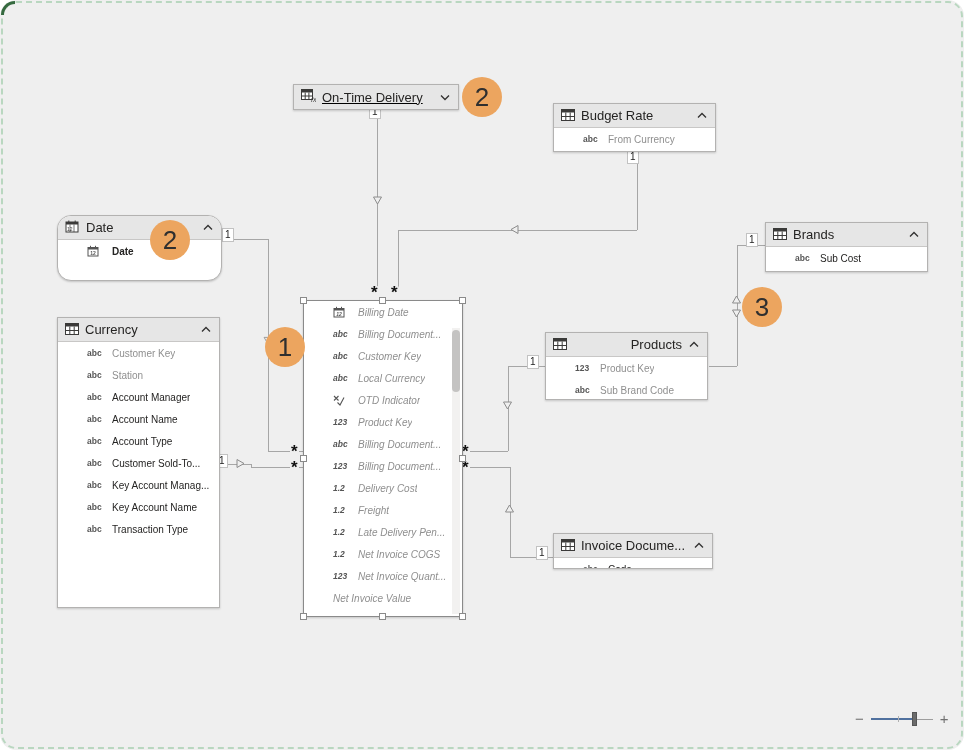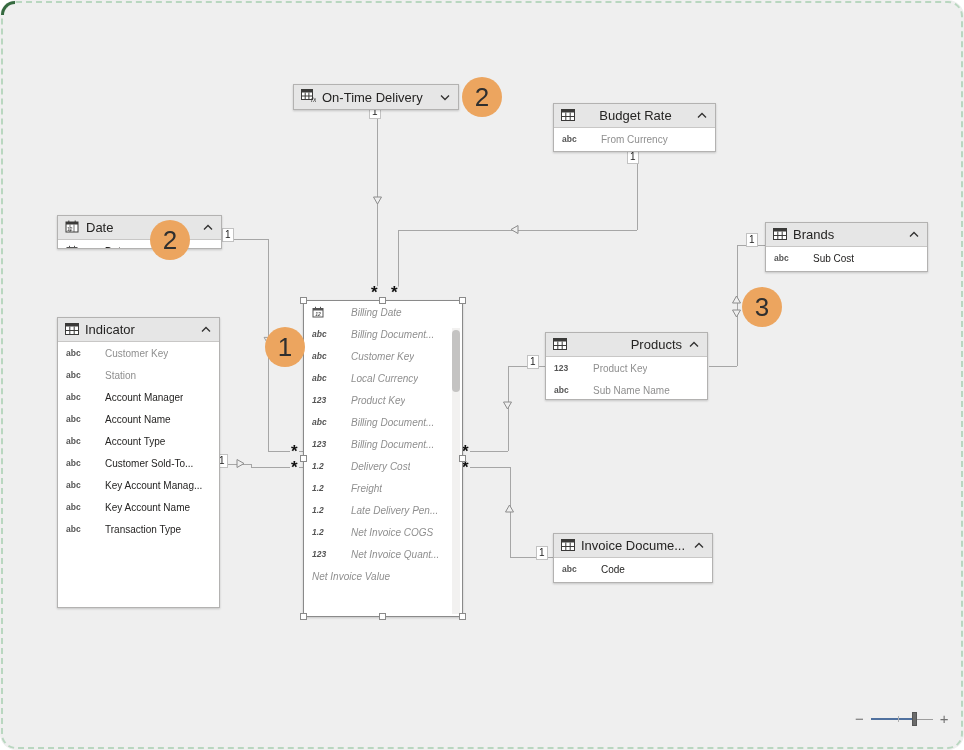--- a/index.html
+++ b/index.html
@@ -25,25 +25,25 @@
   
   .card-one { position:absolute; z-index:3; font-size:10px; line-height:12px; color:#222; background:#ffffff; border:1px solid #c2c2c2; padding:0 2px; }
   .card-many { position:absolute; z-index:3; font-size:17px; font-weight:bold; color:#111; background:#efefef; line-height:13px; height:13px; padding:0 1px; border-radius:2px; }
 
   
   .tcard { position:absolute; z-index:4; background:#ffffff; border:1px solid #b3b2b1; box-shadow:0 1px 2px rgba(0,0,0,0.18); overflow:hidden; }
   .tcard .thead { height:24px; background:#e6e6e6; border-bottom:1px solid #c8c7c6; display:flex; align-items:center; padding:0 7px; gap:6px; }
   .tcard.selected { border:1px solid #8a8a8a; }
   .tcard.selected .thead { background:#dcdcdc; }
   .tcard.collapsed { background:#e6e6e6; }
-  .tcard.collapsed .thead { border-bottom:none; }
+  .tcard.collapsed .thead { border-bottom:none;text-decoration:underline; }
   .ttitle { font-size:13px; color:#252423; flex:1; white-space:nowrap; overflow:hidden; }
   .chev { display:flex; align-items:center; }
   .fields { position:relative; }
-  .field { height:22px; display:flex; align-items:center; padding:0 8px; gap:19px; white-space:nowrap; overflow:hidden; }
+  .field { height:22px; display:flex; align-items:center; padding:0 8px; gap:5px; white-space:nowrap; overflow:hidden;margin-left:21px; }
   .field .flabel { font-size:10px; color:#252423; overflow:hidden; }
   .field.dim .flabel { color:#8f8f8f; }
   .field.bold .flabel { font-weight:bold; }
   .ficon { width:20px; flex:0 0 20px; display:flex; align-items:center; justify-content:flex-start; font-size:8.5px; font-weight:bold; color:#555; letter-spacing:0; }
 
   
   .handle { position:absolute; z-index:6; width:7px; height:7px; background:#ffffff; border:1px solid #8a8a8a; }
 
   
   .scroll-track { position:absolute; z-index:5; width:8px; background:#f2f1f0; }
@@ -152,21 +152,21 @@
             </svg></span>
         <span class="ttitle">On-Time Delivery</span>
         <span class="chev">
             <svg width="12" height="12" viewBox="0 0 12 12">
               <polyline points="2,4.5 6,8.5 10,4.5" fill="none" stroke="#323130" stroke-width="1.3"></polyline>
             </svg>
           </span>
       </div>
     </div>
 
-    <div class="tcard" style="left:553px;top:103px;width:163px;height:49px;text-align:center;">
+    <div class="tcard" style="left:553px;top:103px;width:163px;height:49px;">
       <div class="thead">
         <span><svg width="14" height="12" viewBox="0 0 14 12">
               <rect x="0.5" y="0.5" width="13" height="11" fill="#fff" stroke="#3b3a39"></rect>
               <rect x="0.5" y="0.5" width="13" height="3" fill="#3b3a39"></rect>
               <line x1="4.8" y1="3.5" x2="4.8" y2="11.5" stroke="#3b3a39"></line>
               <line x1="9.2" y1="3.5" x2="9.2" y2="11.5" stroke="#3b3a39"></line>
               <line x1="0.5" y1="7.5" x2="13.5" y2="7.5" stroke="#3b3a39"></line>
             </svg></span>
         <span class="ttitle">Budget Rate</span>
         <span class="chev">
@@ -176,21 +176,21 @@
           </span>
       </div>
       <div class="fields">
           <div class="field dim">
             <span class="ficon">abc</span>
             <span class="flabel">From Currency</span>
           </div>
         </div>
     </div>
 
-    <div class="tcard" style="left:57px;top:215px;width:165px;height:34px;">
+    <div class="tcard" style="left:57px;top:215px;width:165px;height:66px;border-radius:14px;">
       <div class="thead">
         <span><svg width="15" height="13" viewBox="0 0 15 13">
               <rect x="1" y="2" width="12" height="10" fill="#fff" stroke="#3b3a39"></rect>
               <rect x="1" y="2" width="12" height="2.5" fill="#3b3a39"></rect>
               <line x1="3.8" y1="0.5" x2="3.8" y2="3" stroke="#3b3a39"></line>
               <line x1="10.2" y1="0.5" x2="10.2" y2="3" stroke="#3b3a39"></line>
               <line x1="5" y1="4.5" x2="5" y2="12" stroke="#3b3a39" stroke-width="0.7"></line>
               <line x1="9" y1="4.5" x2="9" y2="12" stroke="#3b3a39" stroke-width="0.7"></line>
               <text x="2" y="11" font-size="5" fill="#3b3a39">12</text>
             </svg></span>
@@ -219,21 +219,21 @@
 
     <div class="tcard" style="left:57px;top:317px;width:163px;height:291px;">
       <div class="thead">
         <span><svg width="14" height="12" viewBox="0 0 14 12">
               <rect x="0.5" y="0.5" width="13" height="11" fill="#fff" stroke="#3b3a39"></rect>
               <rect x="0.5" y="0.5" width="13" height="3" fill="#3b3a39"></rect>
               <line x1="4.8" y1="3.5" x2="4.8" y2="11.5" stroke="#3b3a39"></line>
               <line x1="9.2" y1="3.5" x2="9.2" y2="11.5" stroke="#3b3a39"></line>
               <line x1="0.5" y1="7.5" x2="13.5" y2="7.5" stroke="#3b3a39"></line>
             </svg></span>
-        <span class="ttitle">Indicator</span>
+        <span class="ttitle">Currency</span>
         <span class="chev">
             <svg width="12" height="12" viewBox="0 0 12 12">
               <polyline points="2,7.5 6,3.5 10,7.5" fill="none" stroke="#323130" stroke-width="1.3"></polyline>
             </svg>
           </span>
       </div>
       <div class="fields">
           <div class="field dim">
             <span class="ficon">abc</span>
             <span class="flabel">Customer Key</span>
@@ -293,20 +293,29 @@
           </div>
           <div class="field dim">
             <span class="ficon">abc</span>
             <span class="flabel">Customer Key</span>
           </div>
           <div class="field dim">
             <span class="ficon">abc</span>
             <span class="flabel">Local Currency</span>
           </div>
           <div class="field dim">
+            <span class="ficon">
+              <svg width="12" height="12" viewBox="0 0 12 12">
+                <path d="M1 2 L5.5 6.5 M5.5 2 L1 6.5" stroke="#555" stroke-width="1.1" fill="none"></path>
+                <path d="M4.5 8.5 L7 11 L11 3.5" stroke="#555" stroke-width="1.1" fill="none"></path>
+              </svg>
+            </span>
+            <span class="flabel">OTD Indicator</span>
+          </div>
+          <div class="field dim">
             <span class="ficon">123</span>
             <span class="flabel">Product Key</span>
           </div>
           <div class="field dim">
             <span class="ficon">abc</span>
             <span class="flabel">Billing Document...</span>
           </div>
           <div class="field dim">
             <span class="ficon">123</span>
             <span class="flabel">Billing Document...</span>
@@ -365,21 +374,21 @@
             </svg>
           </span>
       </div>
       <div class="fields">
           <div class="field dim">
             <span class="ficon">123</span>
             <span class="flabel">Product Key</span>
           </div>
           <div class="field dim">
             <span class="ficon">abc</span>
-            <span class="flabel">Sub Name Name</span>
+            <span class="flabel">Sub Brand Code</span>
           </div>
         </div>
     </div>
 
     <div class="tcard" style="left:765px;top:222px;width:163px;height:50px;">
       <div class="thead">
         <span><svg width="14" height="12" viewBox="0 0 14 12">
               <rect x="0.5" y="0.5" width="13" height="11" fill="#fff" stroke="#3b3a39"></rect>
               <rect x="0.5" y="0.5" width="13" height="3" fill="#3b3a39"></rect>
               <line x1="4.8" y1="3.5" x2="4.8" y2="11.5" stroke="#3b3a39"></line>
@@ -394,21 +403,21 @@
           </span>
       </div>
       <div class="fields">
           <div class="field">
             <span class="ficon">abc</span>
             <span class="flabel">Sub Cost</span>
           </div>
         </div>
     </div>
 
-    <div class="tcard" style="left:553px;top:533px;width:160px;height:50px;">
+    <div class="tcard" style="left:553px;top:533px;width:160px;height:36px;">
       <div class="thead">
         <span><svg width="14" height="12" viewBox="0 0 14 12">
               <rect x="0.5" y="0.5" width="13" height="11" fill="#fff" stroke="#3b3a39"></rect>
               <rect x="0.5" y="0.5" width="13" height="3" fill="#3b3a39"></rect>
               <line x1="4.8" y1="3.5" x2="4.8" y2="11.5" stroke="#3b3a39"></line>
               <line x1="9.2" y1="3.5" x2="9.2" y2="11.5" stroke="#3b3a39"></line>
               <line x1="0.5" y1="7.5" x2="13.5" y2="7.5" stroke="#3b3a39"></line>
             </svg></span>
         <span class="ttitle">Invoice Docume...</span>
         <span class="chev">

